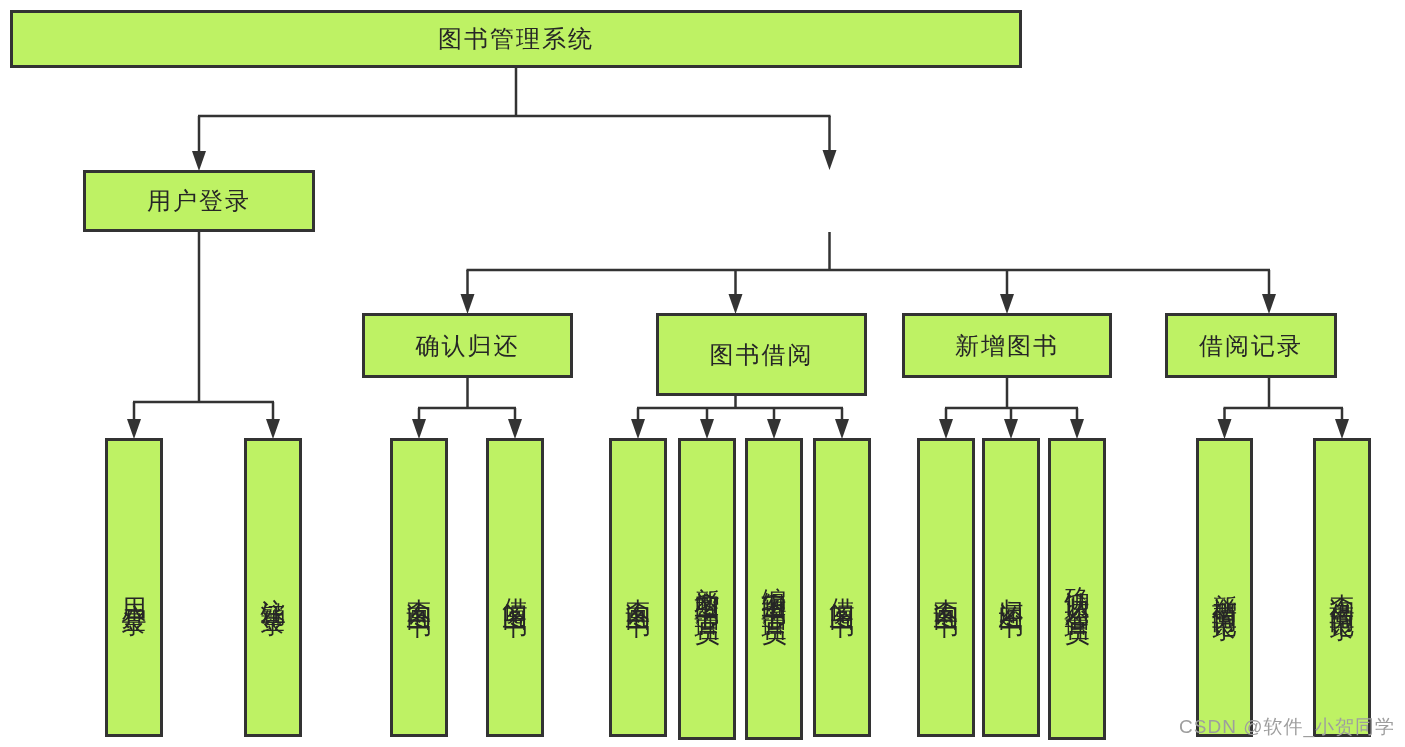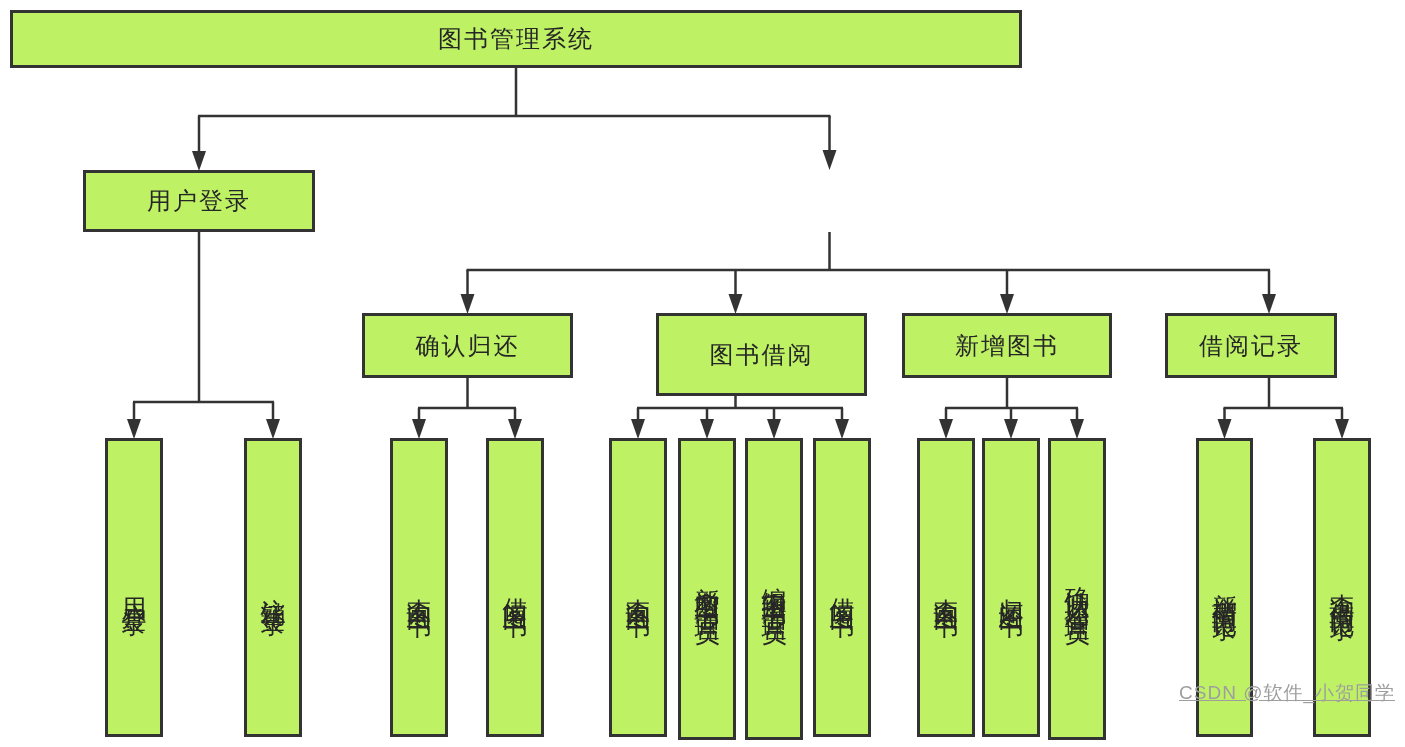--- a/index.html
+++ b/index.html
@@ -34,26 +34,25 @@
   .node.vertical{
     writing-mode:vertical-rl;
     text-orientation:mixed;
     font-size:25px;
     line-height:1;
     letter-spacing:5px;
     white-space:normal;
   }
   .watermark{
     position:absolute;
-    right:10px;top:680px;
+    right:10px;top:714px;
     font-size:19px;
     letter-spacing:1px;
     color:var(--wm);
     z-index:5;
-    text-decoration:underline;
   }
 </style>
 </head>
 <body>
 
 <div class="canvas">
   <svg id="wires" width="1405" height="747">
       <line x1="516" y1="68" x2="516" y2="116"></line>
       <line x1="198" y1="116" x2="830.5" y2="116"></line>
       <line x1="199" y1="116" x2="199" y2="156"></line>

